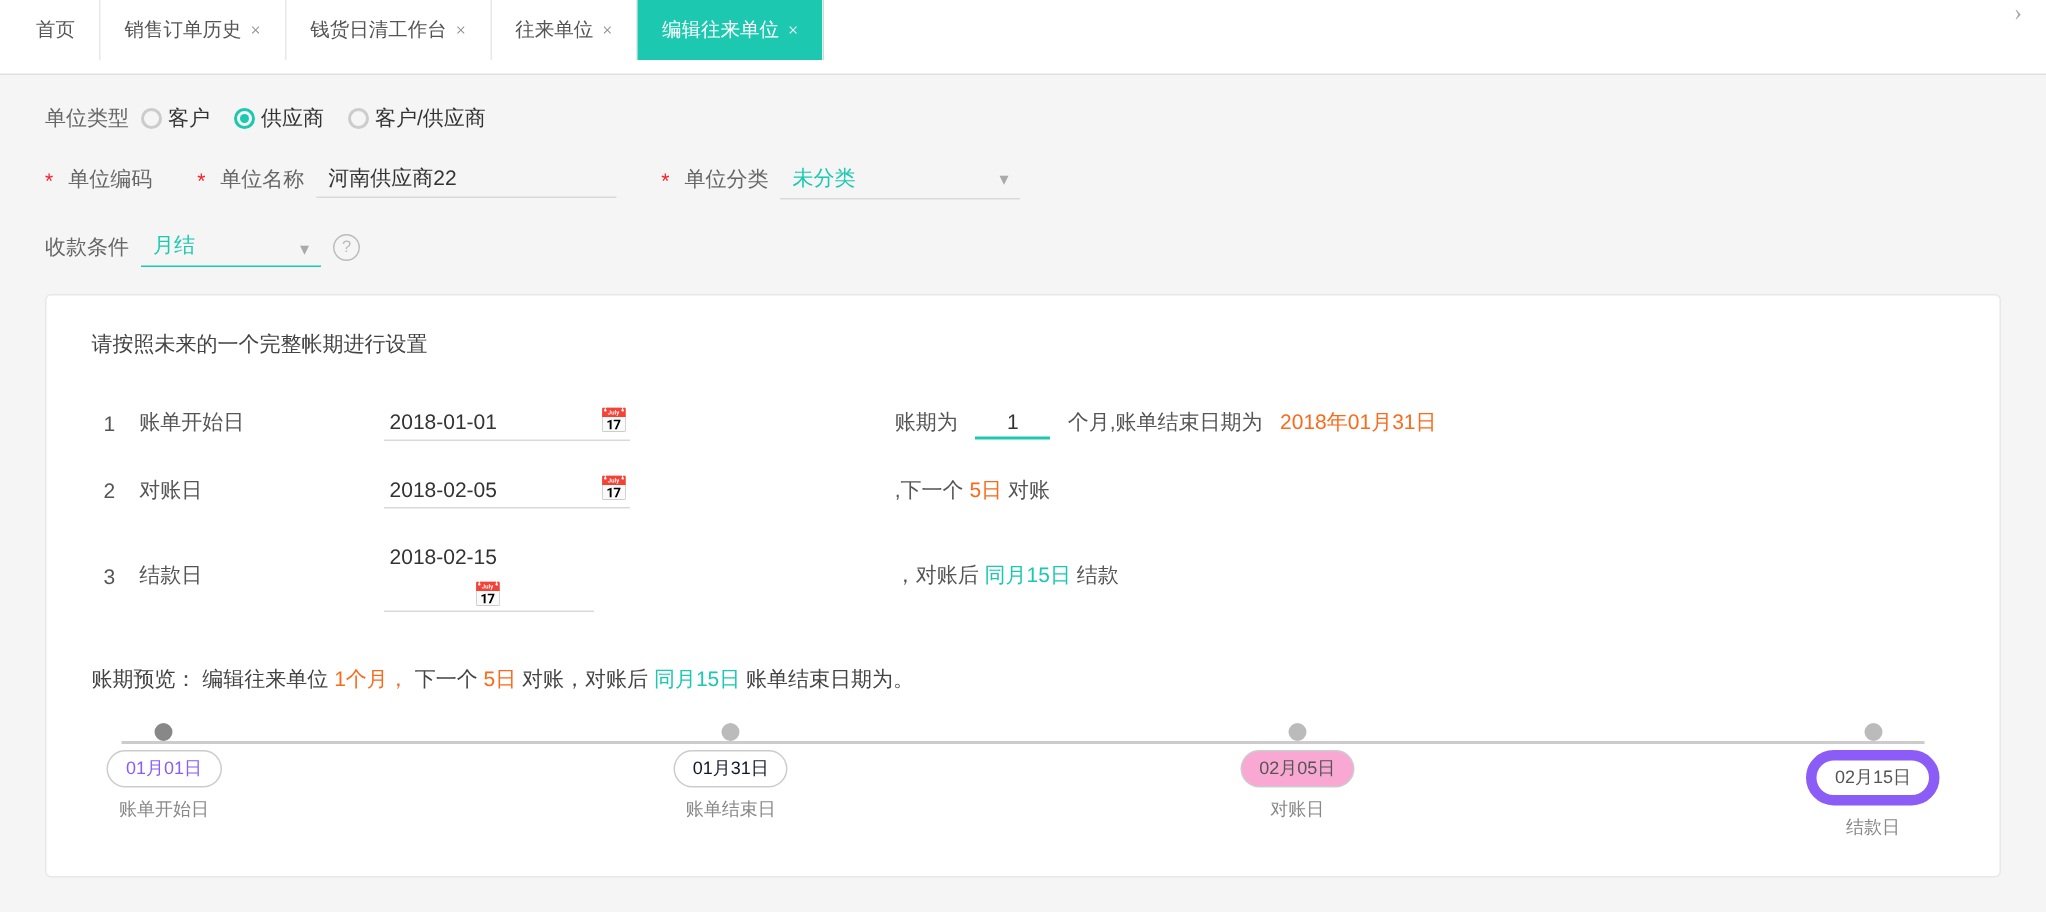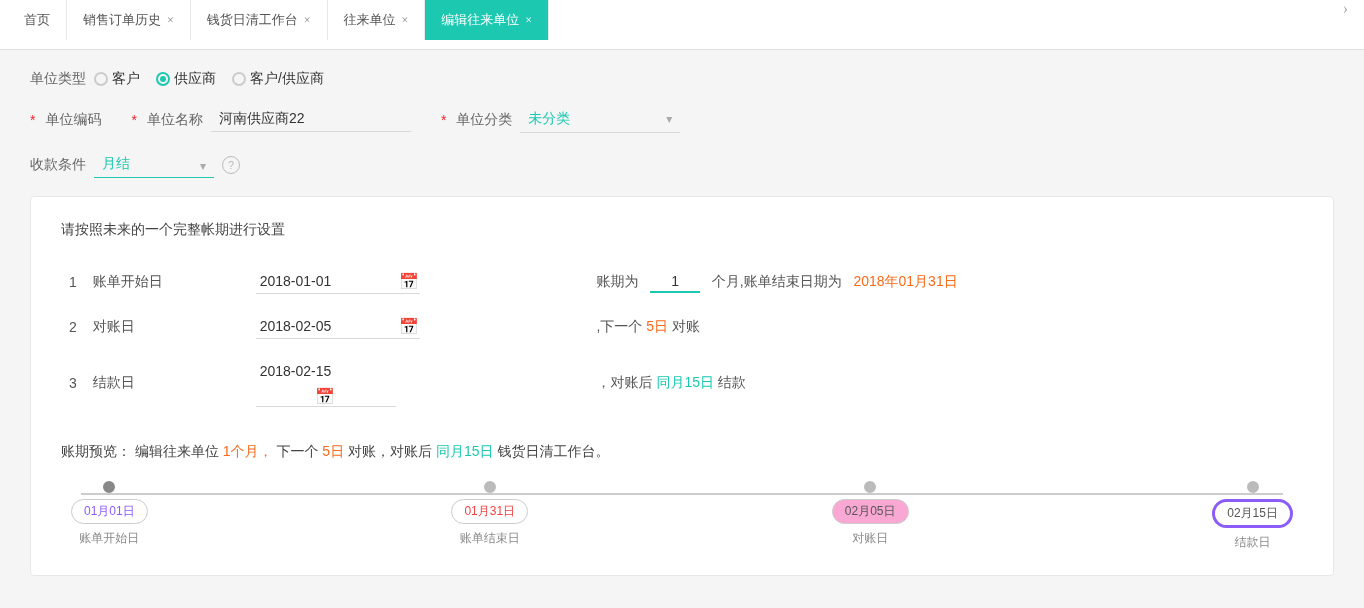--- a/index.html
+++ b/index.html
@@ -373,50 +373,50 @@
     </table>
 
     <div class="preview-text">
       <span>账期预览：</span>
       <span>编辑往来单位</span>
       <span class="highlight-orange">1个月，</span>
       <span>下一个</span>
       <span class="highlight-orange">5日</span>
       <span>对账，对账后</span>
       <span class="highlight-teal">同月15日</span>
-      <span> 钱货日清工作台。</span>
+      <span> 账单结束日期为。</span>
     </div>
 
     <div style="position:relative; padding: 0 10px; margin-top: 10px;">
 
       <div style="position:absolute; top: 12px; left: 20px; right: 20px; height: 2px; background: #ccc; z-index:0;"></div>
 
       <div style="display:flex; justify-content: space-between; position:relative; z-index:1;">
 
         <div style="display:flex;flex-direction:column;align-items:center;gap:6px;">
           <div style="width:12px;height:12px;border-radius:50%;background:#888;border:2px solid #888;"></div>
           <div style="border:1px solid #ccc;border-radius:20px;padding:3px 12px;font-size:12px;color:#8b5cf6;background:#fff;white-space:nowrap;">01月01日</div>
           <div style="font-size:12px;color:#888;">账单开始日</div>
         </div>
 
         <div style="display:flex;flex-direction:column;align-items:center;gap:6px;">
           <div style="width:12px;height:12px;border-radius:50%;background:#bbb;border:2px solid #bbb;"></div>
-          <div style="border:1px solid #ccc;border-radius:20px;padding:3px 12px;font-size:12px;color:#ef4444;background:#fff;white-space:nowrap;">01月31日</div>
+          <div style="border:1px solid #ccc;border-radius:20px;padding:3px 12px;font-size:12px;color:#0f172a;background:#fff;white-space:nowrap;">01月31日</div>
           <div style="font-size:12px;color:#888;">账单结束日</div>
         </div>
 
         <div style="display:flex;flex-direction:column;align-items:center;gap:6px;">
           <div style="width:12px;height:12px;border-radius:50%;background:#bbb;border:2px solid #bbb;"></div>
           <div style="border:1px solid #ccc;border-radius:20px;padding:3px 12px;font-size:12px;color:#555;background:#f9a8d4;white-space:nowrap;">02月05日</div>
           <div style="font-size:12px;color:#888;">对账日</div>
         </div>
 
         <div style="display:flex;flex-direction:column;align-items:center;gap:6px;">
           <div style="width:12px;height:12px;border-radius:50%;background:#bbb;border:2px solid #bbb;"></div>
-          <div style="border:3px solid #8b5cf6;border-radius:20px;padding:3px 12px;font-size:12px;color:#555;background:#fff;white-space:nowrap;text-align:right;">02月15日</div>
+          <div style="border:7px solid #8b5cf6;border-radius:20px;padding:3px 12px;font-size:12px;color:#555;background:#fff;white-space:nowrap;text-align:right;">02月15日</div>
           <div style="font-size:12px;color:#888;">结款日</div>
         </div>
 
       </div>
     </div>
 
   </div>
 </div>
 
 </body></html>

